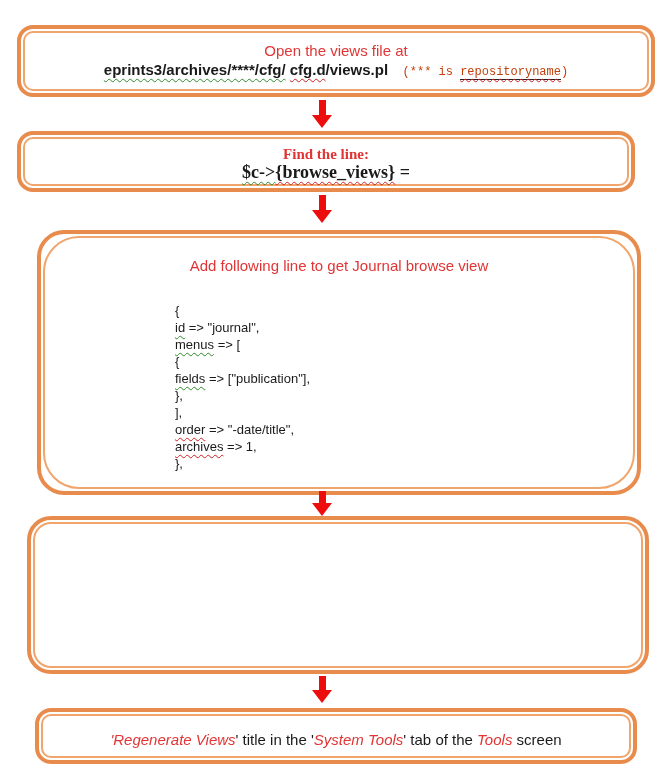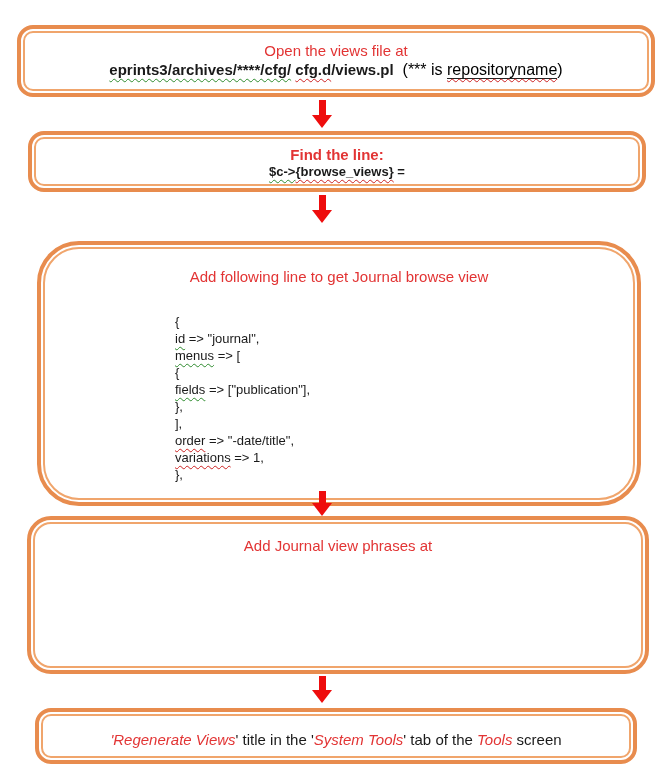--- a/index.html
+++ b/index.html
@@ -17,22 +17,22 @@
   .r14{border-radius:16px;} .r14 .inner{border-radius:10px;}
   .r38{border-radius:42px;} .r38 .inner{border-radius:36px;}
   .r22{border-radius:24px;} .r22 .inner{border-radius:18px;}
   .content{position:absolute;inset:6px;z-index:2;}
   .center{text-align:center;}
   .red{color:#e23434;}
   .hd{font-size:15px;line-height:19px;}
   .b{font-weight:bold;}
   .i{font-style:italic;}
   .pathline{font-size:15px;line-height:19px;white-space:pre-wrap;}
-  .note{font-weight:normal;font-size:16px;color:#000000;}
-  .codesm{font-size:13px;font-weight:bold;line-height:16px;white-space:pre-wrap;}
+  .note{font-weight:normal;font-size:12px;color:#c2410c;font-family:Liberation Mono, monospace;}
+  .codesm{font-size:18px;font-weight:bold;line-height:16px;white-space:pre-wrap;}
   .code{font-size:13px;line-height:17px;white-space:pre-wrap;color:#1a1a1a;}
   .codeblock{position:absolute;left:128px;top:62px;}
   .wavy-green{text-decoration:underline;text-decoration-style:wavy;text-decoration-color:#2e8b2e;text-decoration-thickness:1px;text-underline-offset:3px;}
   .wavy-red{text-decoration:underline;text-decoration-style:wavy;text-decoration-color:#cc2222;text-decoration-thickness:1px;text-underline-offset:3px;}
   .u-solid-wavy{border-bottom:1px solid #222;text-decoration:underline;text-decoration-style:wavy;text-decoration-color:#cc2222;text-decoration-thickness:1px;text-underline-offset:3px;}
   
   .arrow{position:absolute;left:312px;width:20px;z-index:3;}
   .arrow .stem{width:7px;background:#ee0d0d;margin:0 auto;}
   .arrow .head{width:0;height:0;border-left:10px solid transparent;border-right:10px solid transparent;border-top:13px solid #ee0d0d;}
   .box5line{font-size:15px;line-height:19px;white-space:pre-wrap;}
@@ -48,61 +48,60 @@
       <div class="hd red">Open the views file at</div>
       <div class="pathline"><span class="b wavy-green">eprints3/archives/****/cfg/</span><span class="b"> </span><span class="b wavy-red">cfg.d</span><span class="b">/views.pl</span><span class="note">  (*** is </span><span class="note u-solid-wavy">repositoryname</span><span class="note">)</span></div>
     </div>
   </div>
 
   <div class="arrow" style="top:100px;">
     <div class="stem" style="height:15px;"></div>
     <div class="head"></div>
   </div>
 
-  <div class="obox r14" style="left:28px;top:131px;width:618px;height:61px;">
+  <div class="obox r14" style="left:17px;top:131px;width:618px;height:61px;font-family:Liberation Serif, serif;">
     <div class="inner"></div>
     <div class="content center" style="top:10px;">
       <div class="hd red b">Find the line:</div>
       <div class="codesm"><span class="wavy-green">$c-&gt;</span><span class="wavy-red">{browse_views}</span><span> =</span></div>
     </div>
   </div>
 
   <div class="arrow" style="top:195px;">
     <div class="stem" style="height:15px;"></div>
     <div class="head"></div>
   </div>
 
-  <div class="obox r38" style="left:37px;top:241px;width:604px;height:265px;">
+  <div class="obox r38" style="left:37px;top:230px;width:604px;height:265px;border-radius:27px;">
     <div class="inner"></div>
     <div class="content">
       <div class="hd red center" style="position:absolute;left:0;right:0;top:16px;">Add following line to get Journal browse view</div>
       <div class="codeblock">
         <div class="code"><span>{</span></div>
         <div class="code"><span class="wavy-green">id</span><span> =&gt; "journal",</span></div>
         <div class="code"><span class="wavy-green">menus</span><span> =&gt; [</span></div>
         <div class="code"><span>{</span></div>
         <div class="code"><span class="wavy-green">fields</span><span> =&gt; ["publication"],</span></div>
         <div class="code"><span>},</span></div>
         <div class="code"><span>],</span></div>
         <div class="code"><span class="wavy-red">order</span><span> =&gt; "-date/title",</span></div>
-        <div class="code"><span class="wavy-red">variations</span><span> =&gt; 1,</span></div>
+        <div class="code"><span class="wavy-red">archives</span><span> =&gt; 1,</span></div>
         <div class="code"><span>},</span></div>
       </div>
     </div>
   </div>
 
   <div class="arrow" style="top:491px;">
     <div class="stem" style="height:12px;"></div>
     <div class="head"></div>
   </div>
 
   <div class="obox r22" style="left:27px;top:516px;width:622px;height:158px;">
     <div class="inner"></div>
     <div class="content center">
-      <div class="hd red" style="margin-top:10px;">Add Journal view phrases at</div>
     </div>
   </div>
 
   <div class="arrow" style="top:676px;">
     <div class="stem" style="height:14px;"></div>
     <div class="head"></div>
   </div>
 
   <div class="obox r14" style="left:35px;top:708px;width:602px;height:56px;">
     <div class="inner"></div>

